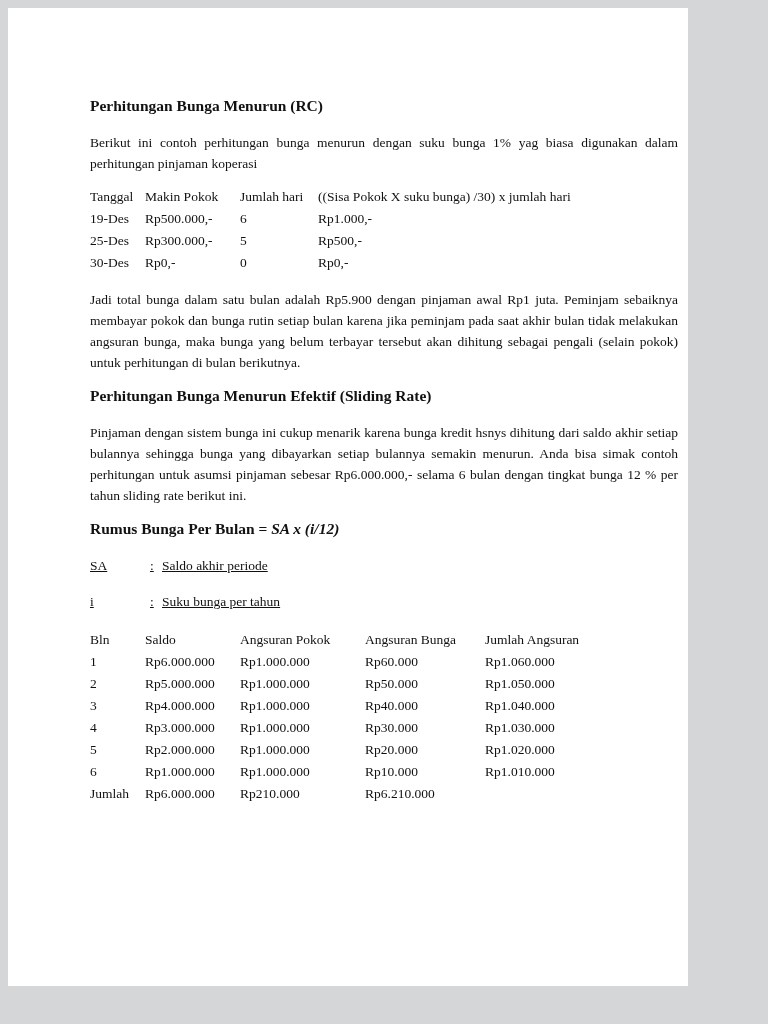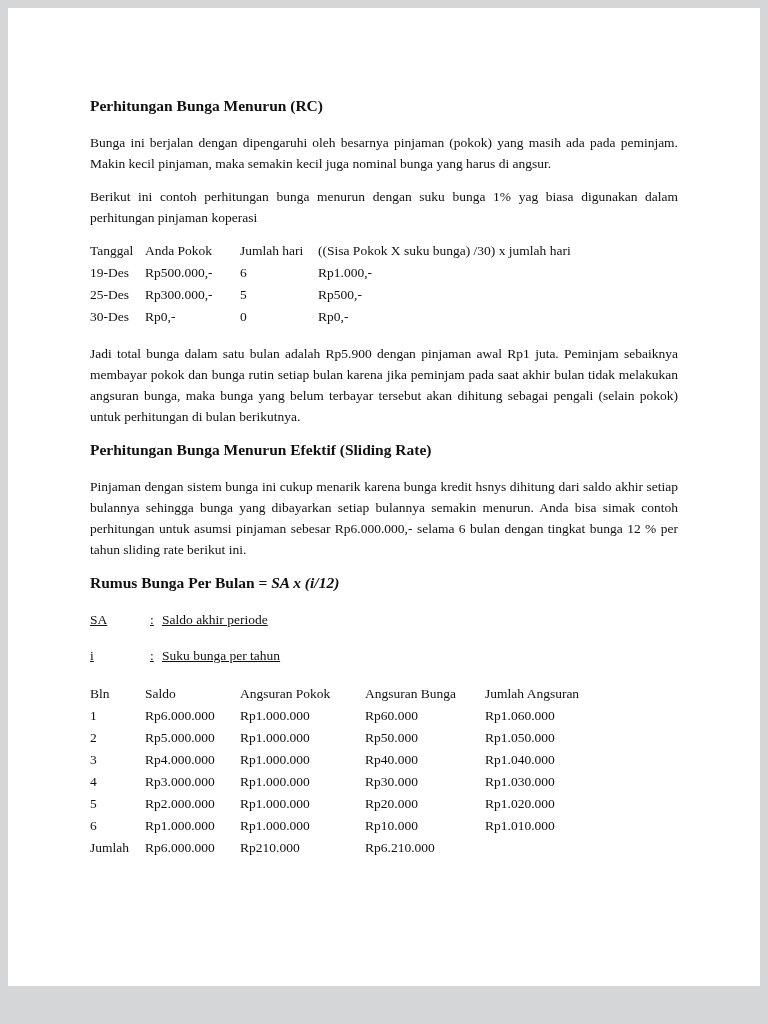--- a/index.html
+++ b/index.html
@@ -6,21 +6,21 @@
   body{
     width:768px;height:1024px;
     background:#d4d6d7;
     font-family:"Liberation Serif","DejaVu Serif",serif;
     color:#111;
     overflow:hidden;
   }
   .canvas{position:relative;width:768px;height:1024px;background:#d4d6d7;}
   .page{
     position:absolute;top:8px;left:8px;
-    width:752px;height:978px;
+    width:680px;height:978px;
     background:#ffffff;
     box-sizing:border-box;
     padding:87px 82px 0 82px;
   }
   .content{width:588px;font-size:13.5px;line-height:21px;}
   h1{
     font-size:15.5px;line-height:21px;font-weight:bold;
     margin:0 0 16px 0;
   }
   h1.mid{margin-top:0;}
@@ -41,35 +41,34 @@
 </style>
 </head>
 <body>
 
 <div class="canvas">
   <div class="page">
     <div class="content">
 
       <h1>Perhitungan Bunga Menurun (RC)</h1>
 
-      <p>Bunga ini berjalan dengan dipengaruhi oleh besarnya pinjaman (pokok) yang masih ada pada peminjam. Makin kecil pinjaman, maka semakin kecil juga nominal bunga yang harus di angsur.</p>
 
       <p>Berikut ini contoh perhitungan bunga menurun dengan suku bunga 1% yag biasa digunakan dalam perhitungan pinjaman koperasi</p>
 
       <table class="table1">
         <colgroup>
           <col style="width:55px">
             <col style="width:95px">
             <col style="width:78px">
             <col style="width:360px">
         </colgroup>
         <tbody>
           <tr>
             <td>Tanggal</td>
-            <td>Anda Pokok</td>
+            <td>Makin Pokok</td>
             <td>Jumlah hari</td>
             <td>((Sisa Pokok X suku bunga) /30) x jumlah hari</td>
           </tr>
           <tr>
             <td>19-Des</td>
             <td>Rp500.000,-</td>
             <td>6</td>
             <td>Rp1.000,-</td>
           </tr>
           <tr>

